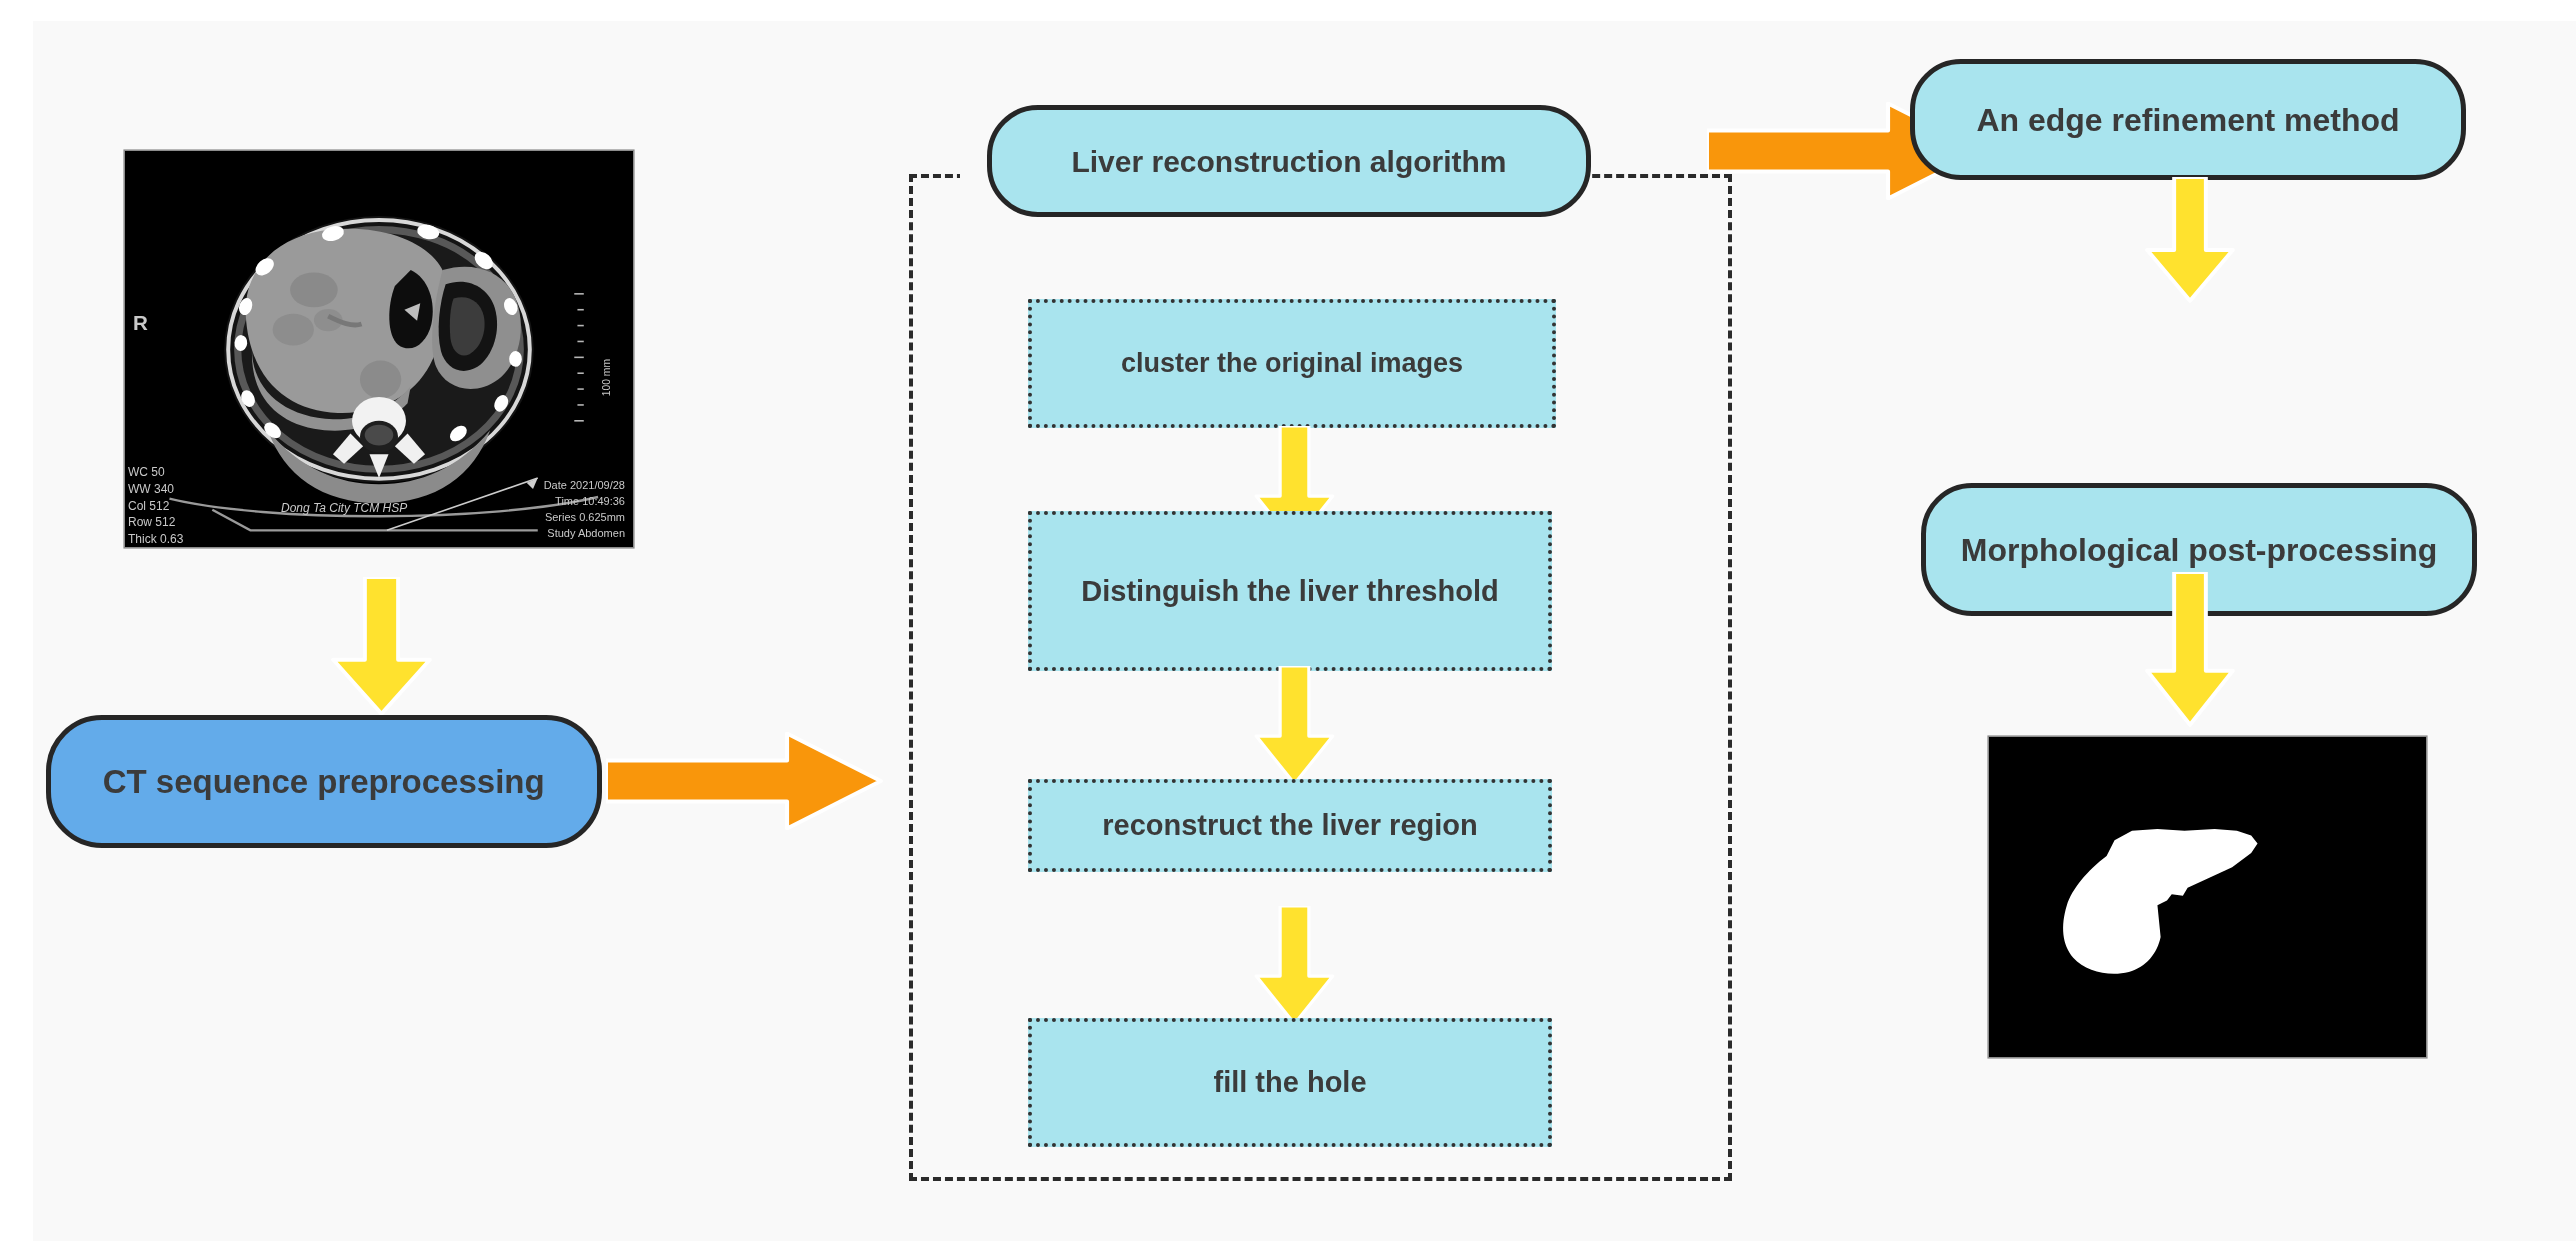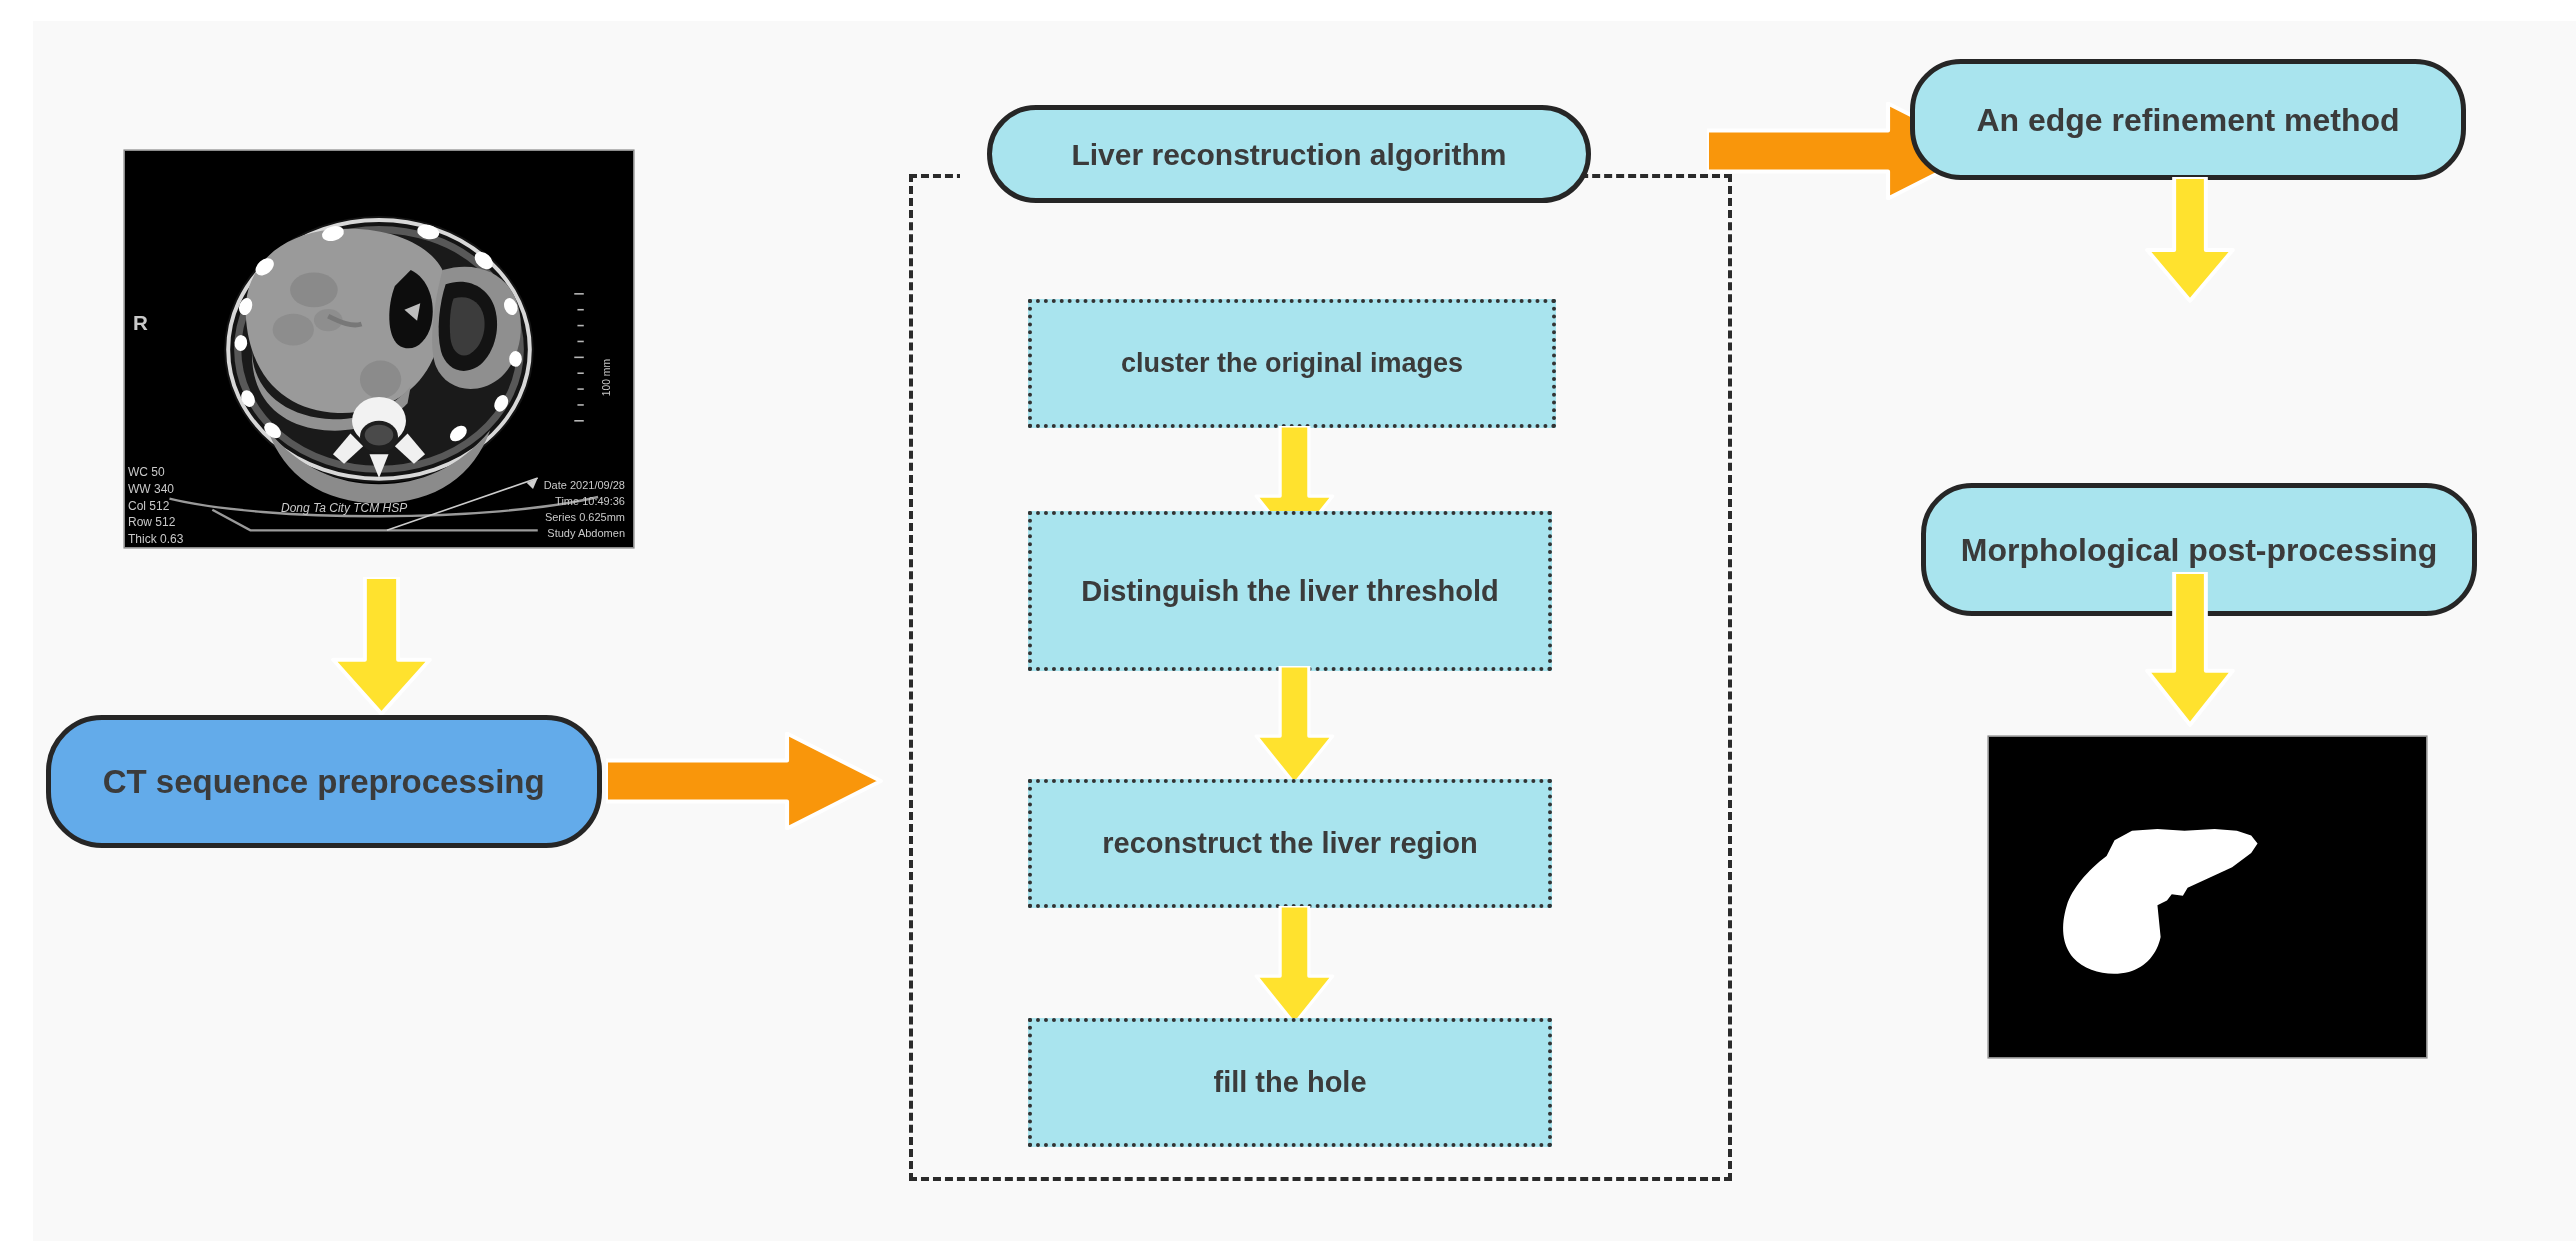--- a/index.html
+++ b/index.html
@@ -215,21 +215,21 @@
     <div class="arrow" style="left:573px; top:711px; width:278px; height:98px;">
       <svg viewBox="0 0 350 124" preserveAspectRatio="none">
         <path d="M 0 36 L 228 36 L 228 2 L 346 62 L 228 122 L 228 88 L 0 88 Z" fill="#F9960B" stroke="#ffffff" stroke-width="5" stroke-linejoin="round"></path>
       </svg>
     </div>
 
     <div id="group-container"></div>
 
     <div class="frame-mask" style="left:927px; top:141px; width:588px; height:29px;"></div>
 
-    <div class="pill cyan" style="left:954px; top:84px; width:604px; height:98px; font-size:30px; border-radius:51px;">
+    <div class="pill cyan" style="left:954px; top:84px; width:604px; height:112px; font-size:30px; border-radius:51px;">
       <span>Liver reconstruction algorithm</span>
     </div>
 
     <div class="step" style="left:995px; top:278px; width:528px; height:129px; font-size:27px;">
       <span>cluster the original images</span>
     </div>
 
     <div class="arrow" style="left:1220px; top:405px; width:83px; height:121px;">
       <svg viewBox="0 0 104 152" preserveAspectRatio="none">
         <path d="M 34 0 L 70 0 L 70 88 L 100 88 L 52 148 L 4 88 L 34 88 Z" fill="#FFE22E" stroke="#ffffff" stroke-width="4" stroke-linejoin="round"></path>
@@ -239,21 +239,21 @@
     <div class="step" style="left:995px; top:490px; width:524px; height:160px; font-size:29px;">
       <span>Distinguish the liver threshold</span>
     </div>
 
     <div class="arrow" style="left:1220px; top:645px; width:83px; height:121px;">
       <svg viewBox="0 0 104 152" preserveAspectRatio="none">
         <path d="M 34 0 L 70 0 L 70 88 L 100 88 L 52 148 L 4 88 L 34 88 Z" fill="#FFE22E" stroke="#ffffff" stroke-width="4" stroke-linejoin="round"></path>
       </svg>
     </div>
 
-    <div class="step" style="left:995px; top:758px; width:524px; height:129px; font-size:29px;">
+    <div class="step" style="left:995px; top:758px; width:524px; height:93px; font-size:29px;">
       <span>reconstruct the liver region</span>
     </div>
 
     <div class="arrow" style="left:1220px; top:885px; width:83px; height:121px;">
       <svg viewBox="0 0 104 152" preserveAspectRatio="none">
         <path d="M 34 0 L 70 0 L 70 88 L 100 88 L 52 148 L 4 88 L 34 88 Z" fill="#FFE22E" stroke="#ffffff" stroke-width="4" stroke-linejoin="round"></path>
       </svg>
     </div>
 
     <div class="step" style="left:995px; top:997px; width:524px; height:129px; font-size:29px;">

